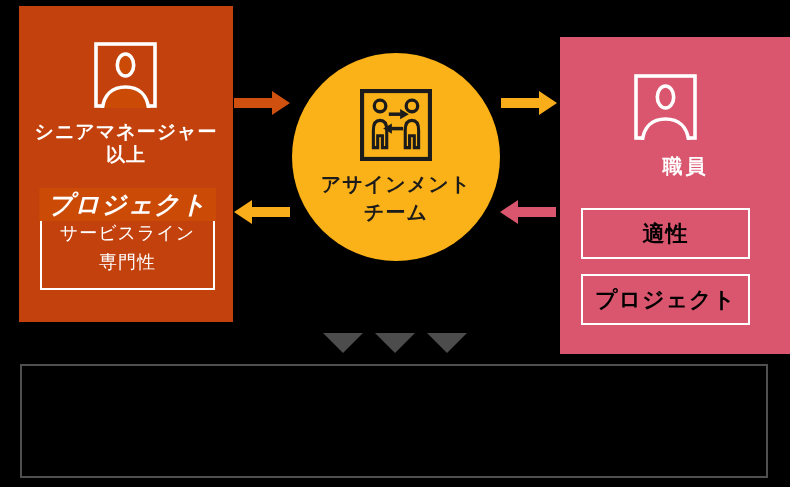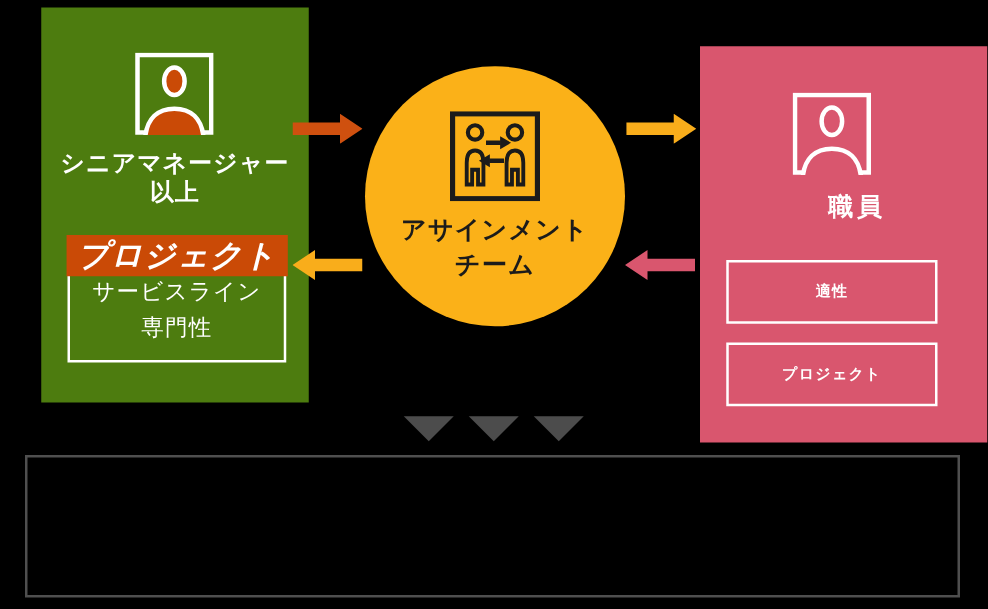--- a/index.html
+++ b/index.html
@@ -2,21 +2,21 @@
 <html><head>
 <meta charset="utf-8">
 <style>
   html,body{margin:0;padding:0;background:#000;}
   .stage{
     position:relative;width:790px;height:487px;background:#000000;overflow:hidden;
     font-family:"Liberation Sans","DejaVu Sans",sans-serif;
   }
   
   .box{position:absolute;}
-  .box-left{left:33px;top:6px;width:214px;height:316px;background:#4d7c0f;}
+  .box-left{left:19px;top:6px;width:214px;height:316px;background:#c2410c;}
   .box-right{left:560px;top:5px;width:251px;height:317px;background:#D9566E;margin-top:32px;}
   .box-left .person-fill{fill:#CA4A06;}
   .box-right .person-fill{fill:#D9566E;}
   .person-icon{position:absolute;}
   .box-title{
     position:absolute;width:100%;text-align:center;color:#fff;font-weight:bold;
     font-size:19px;line-height:23px;letter-spacing:1px;
   }
   .box-right .box-title{font-size:20px;letter-spacing:3px;}
   
@@ -31,21 +31,21 @@
   }
   .bracket-item{
     width:100%;text-align:center;color:#fff;font-size:18px;line-height:29px;
     letter-spacing:1px;
   }
   .bracket-items{position:absolute;top:18px;width:100%;}
   
   .chip{
     position:absolute;left:21px;width:165px;height:47px;border:2px solid #fff;
     display:flex;align-items:center;justify-content:center;
-    color:#ffffff;font-weight:bold;font-size:12px;letter-spacing:1px;
+    color:#000000;font-weight:bold;font-size:22px;letter-spacing:1px;
   }
   .chip-1{top:171px;}
   .chip-2{top:237px;}
   
   .circle{
     position:absolute;left:292px;top:53px;width:208px;height:208px;border-radius:50%;
     background:#FBB118;
   }
   .circle-title{
     position:absolute;top:117px;width:100%;text-align:center;color:#1B1B1B;

